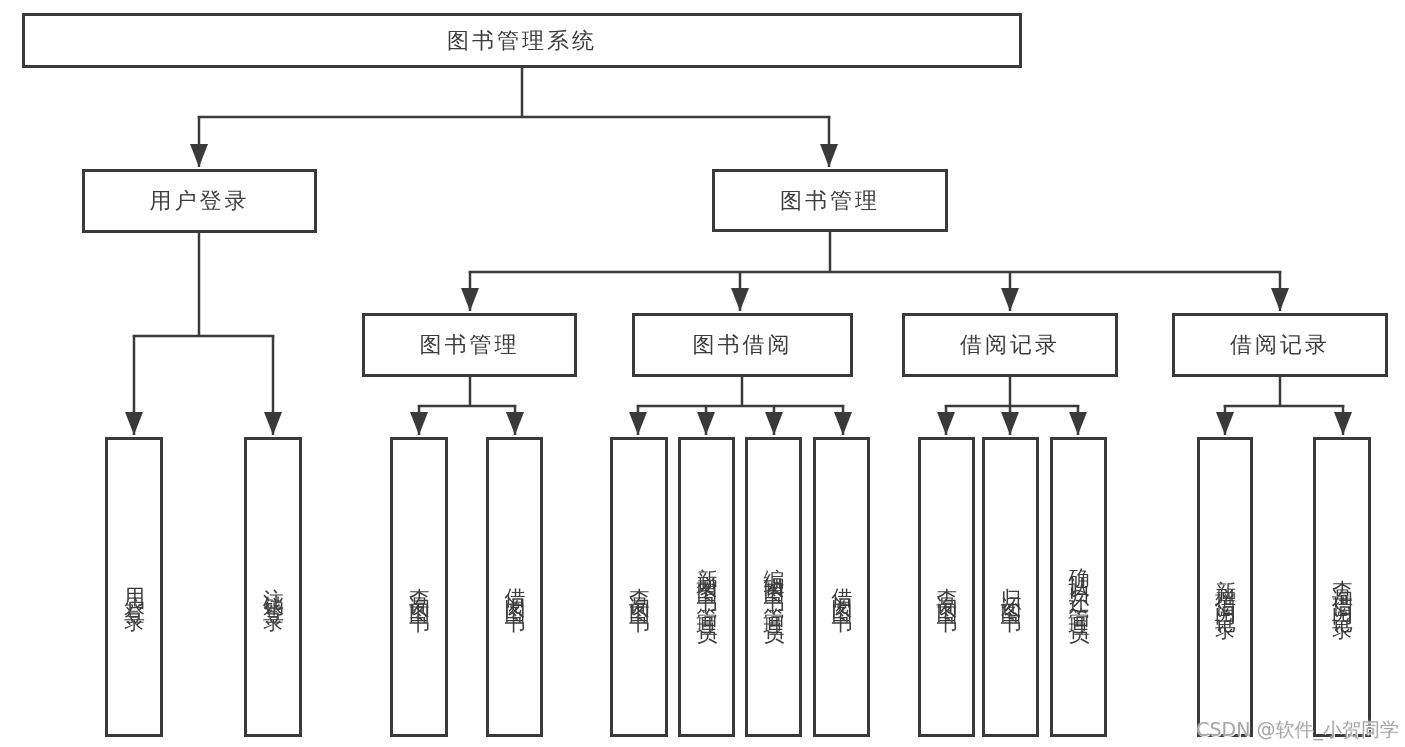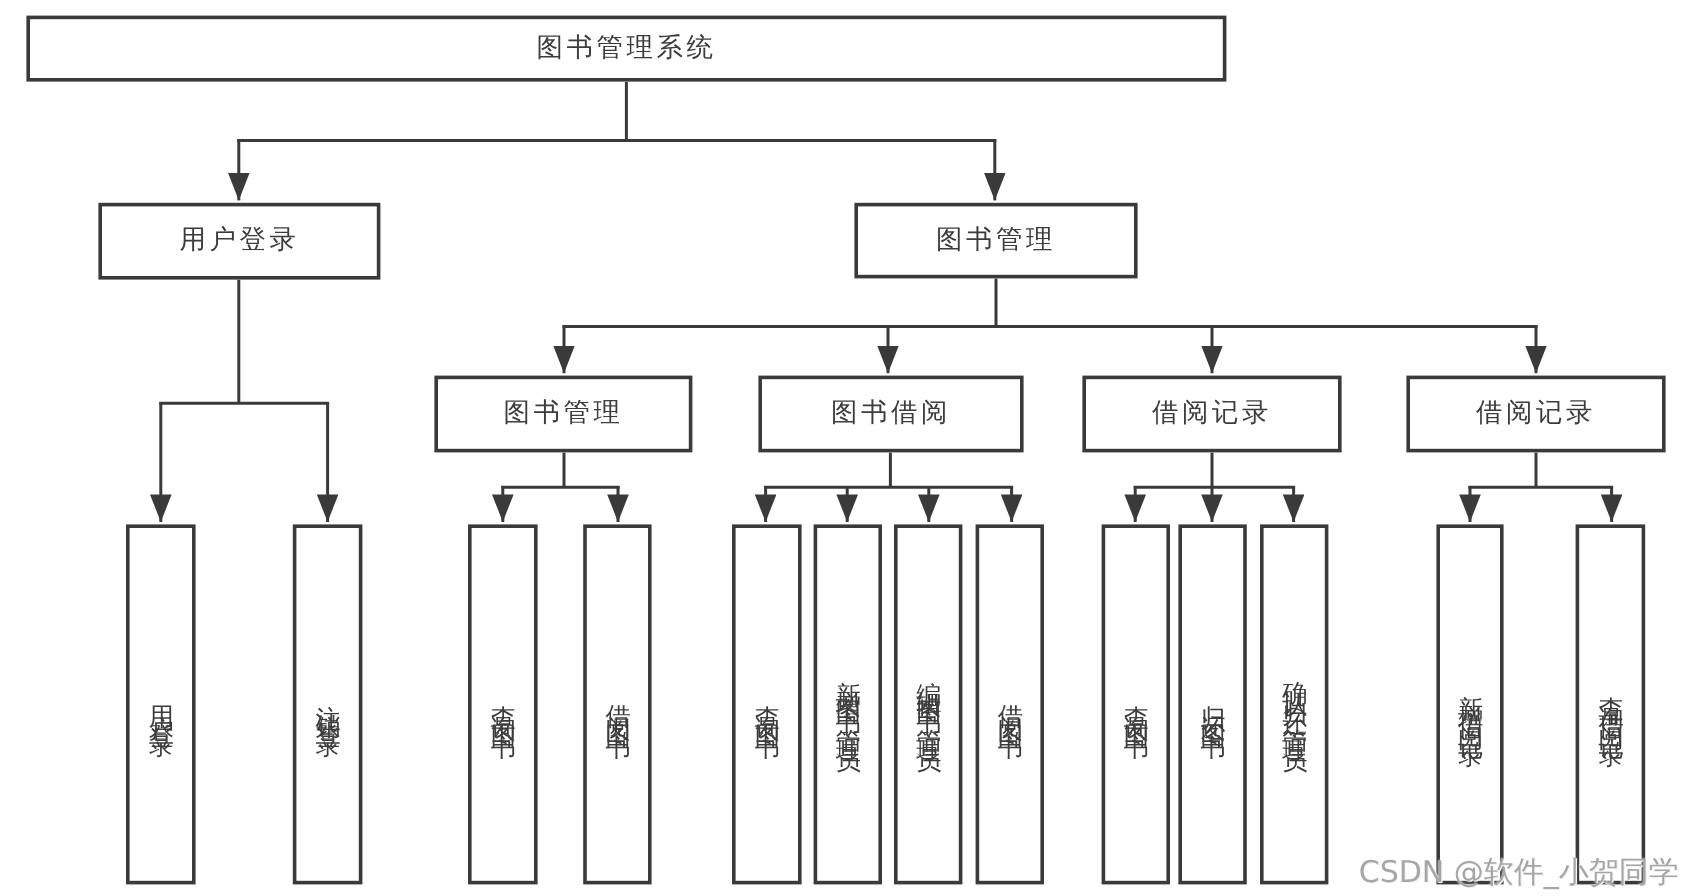--- a/index.html
+++ b/index.html
@@ -31,21 +31,21 @@
   .hlabel{font-size:22px;letter-spacing:3px;line-height:1;white-space:nowrap;}
   .leaf span.vtext{
     writing-mode:vertical-rl;
     font-size:21px;
     letter-spacing:8px;
     line-height:1;
   }
   .watermark{
     position:absolute;
     right:6px;bottom:4px;
-    font-size:25px;
+    font-size:19px;
     color:var(--watermark);
     text-shadow:0 0 2px #ffffff,1px 1px 0 #f2f2f2;
     white-space:nowrap;
   }
 </style>
 </head>
 <body>
 
 <div id="stage">
 

